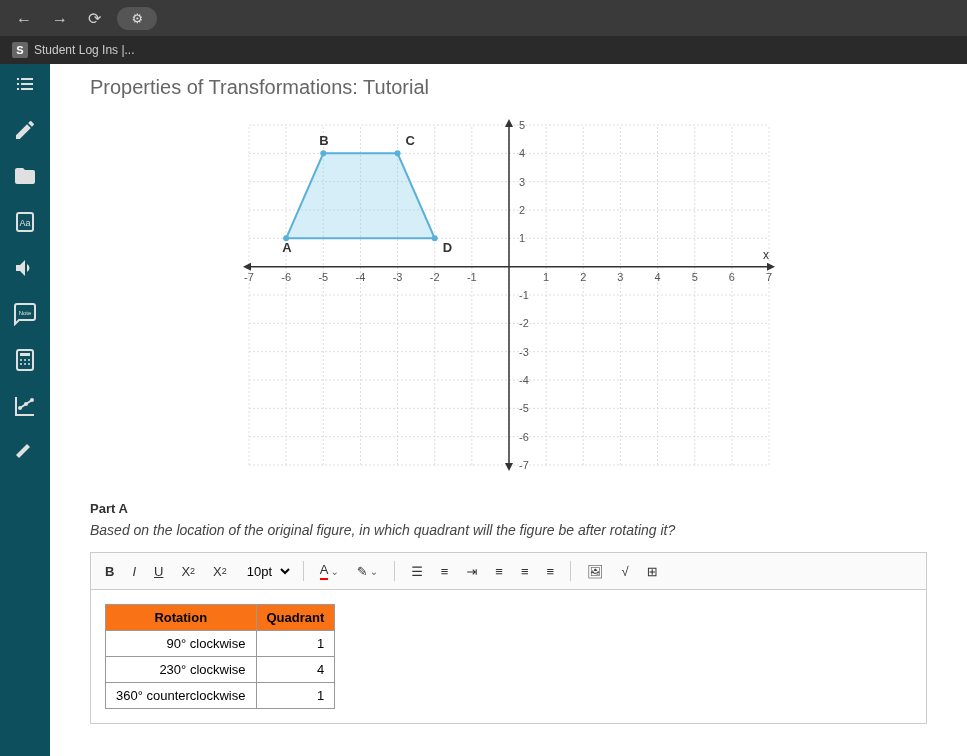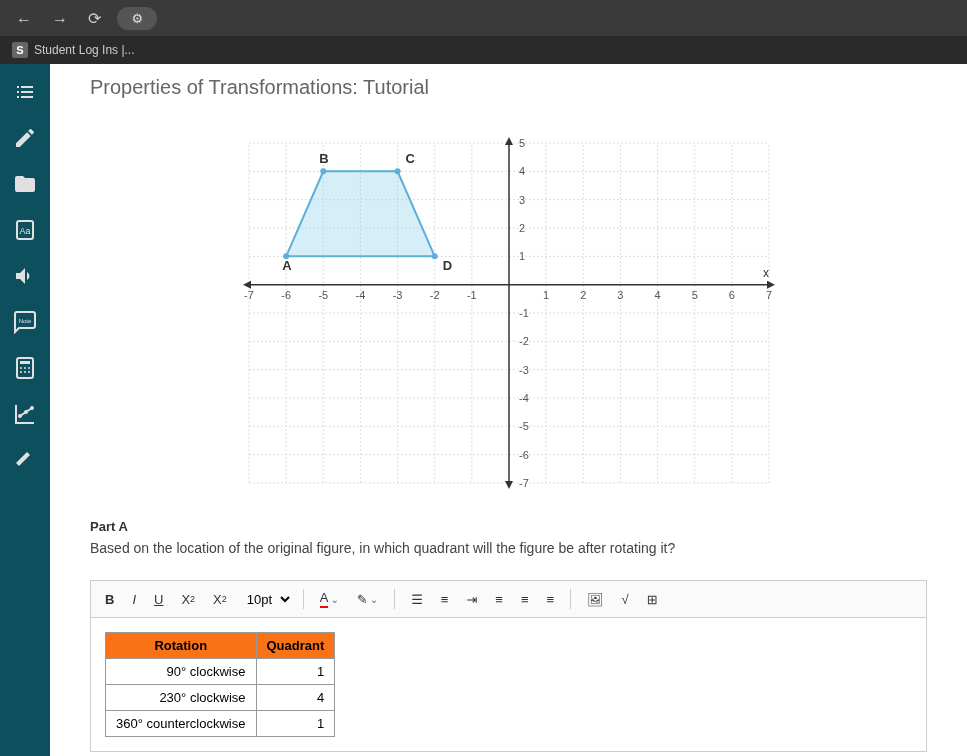--- a/index.html
+++ b/index.html
@@ -5,27 +5,27 @@
 * { margin: 0; padding: 0; box-sizing: border-box; }
 body { font-family: Arial, sans-serif; background: #f5f5f5; width: 967px; height: 756px; overflow: hidden; }
 .browser-chrome { background: #3a3a3a; height: 36px; display: flex; align-items: center; padding: 0 12px; gap: 12px; }
 .nav-btn { color: #ccc; cursor: pointer; font-size: 16px; padding: 0 4px; }
 .url-bar { background: #555; border-radius: 16px; padding: 4px 14px; color: #ddd; font-size: 13px; display: flex; align-items: center; gap: 8px; }
 .tab-bar { background: #2a2a2a; height: 28px; display: flex; align-items: center; padding: 0 12px; }
 .tab { color: #ccc; font-size: 12px; display: flex; align-items: center; gap: 6px; }
 .tab .s-icon { background: #666; color: #fff; width: 16px; height: 16px; display: flex; align-items: center; justify-content: center; border-radius: 2px; font-size: 11px; font-weight: bold; }
 .app { display: flex; height: calc(756px - 64px); }
 .sidebar { width: 50px; background: #0d4f5c; display: flex; flex-direction: column; align-items: center; padding-top: 8px; gap: 14px; }
-.side-icon { width: 32px; height: 32px; color: #e0e0e0; display: flex; align-items: flex-end; justify-content: center; font-size: 20px; cursor: pointer; }
+.side-icon { width: 32px; height: 32px; color: #e0e0e0; display: flex; align-items: flex-start; justify-content: center; font-size: 20px; cursor: pointer; }
 .side-icon svg { width: 24px; height: 24px; fill: #e0e0e0; }
 .main { flex: 1; background: #fff; padding: 12px 40px; overflow: hidden; }
-.page-title { color: #666; font-size: 20px; font-weight: 400; margin-bottom: 24px; }
+.page-title { color: #666; font-size: 20px; font-weight: 400; margin-bottom: 6px; }
 .graph-box { width: 560px; height: 380px; position: relative; margin: 0 auto 16px; }
 .part-label { font-weight: bold; color: #333; margin-bottom: 6px; font-size: 13px; }
-.question { color: #444; font-size: 14px; margin-bottom: 24px; }
+.question { color: #444; font-size: 14px; margin-bottom: 14px; font-style: italic; }
 .toolbar { border: 1px solid #ccc; background: #fafafa; display: flex; align-items: center; padding: 6px 8px; gap: 6px; font-size: 13px; }
 .tb-btn { padding: 3px 6px; cursor: pointer; color: #333; border-radius: 2px; display: flex; align-items: center; }
 .tb-btn.bold { font-weight: bold; }
 .tb-btn.italic { font-style: italic; }
 .tb-btn.underline { text-decoration: underline; }
 .tb-sel { border: none; background: transparent; font-size: 13px; padding: 2px 4px; cursor: pointer; }
 .tb-sep { width: 1px; height: 20px; background: #ccc; margin: 0 4px; }
 .tb-color { border-bottom: 2px solid red; padding-bottom: 1px; }
 .editor-area { border: 1px solid #ccc; border-top: none; padding: 14px; min-height: 130px; }
 .answer-table { border-collapse: collapse; font-size: 13px; }

